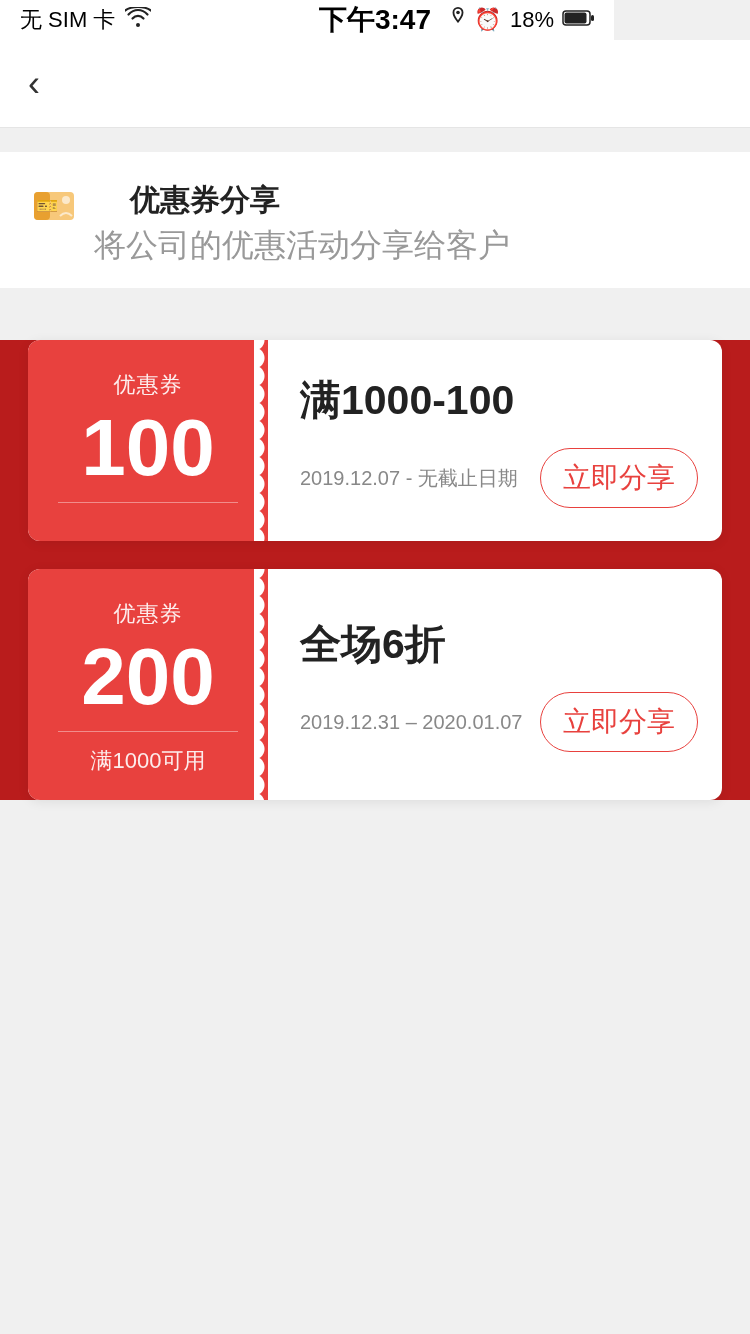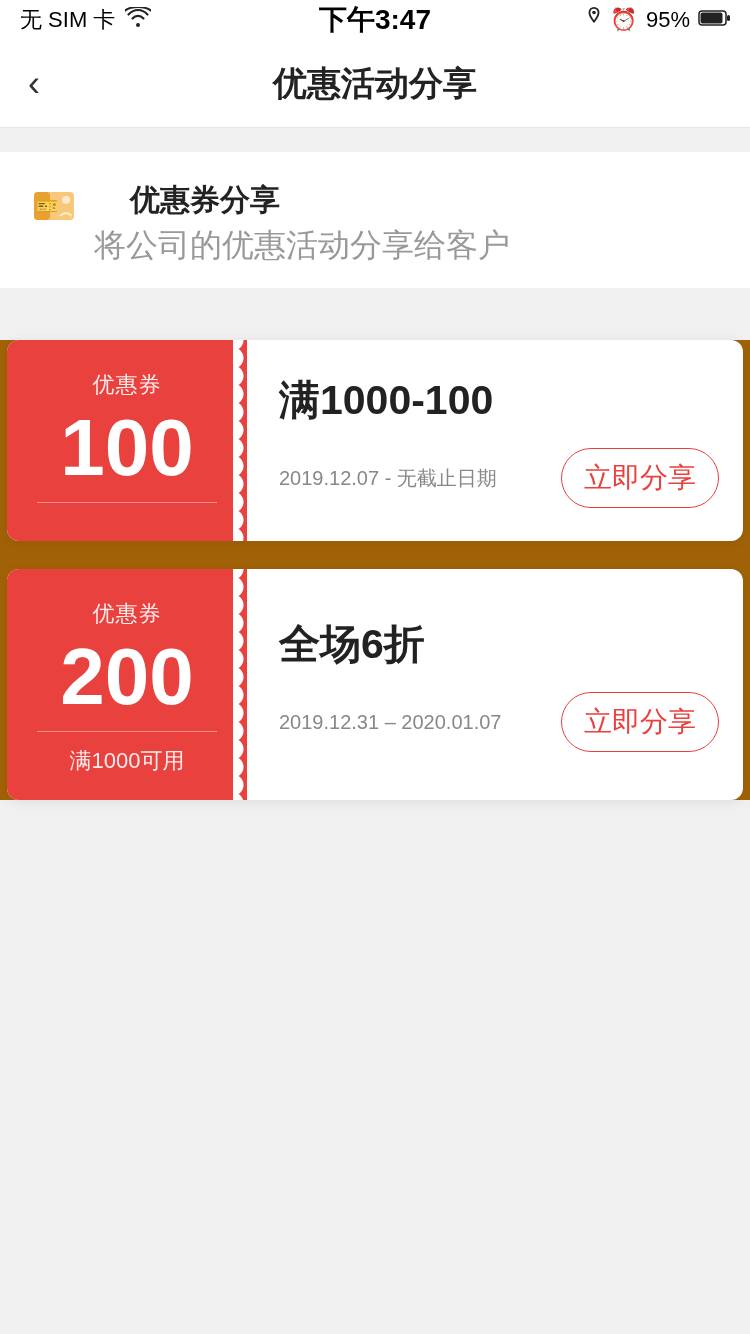--- a/index.html
+++ b/index.html
@@ -7,21 +7,21 @@
     body {
       width: 750px;
       min-height: 1334px;
       background: #f0f0f0;
       font-family: -apple-system, "PingFang SC", "Helvetica Neue", sans-serif;
       overflow-x: hidden;
     }
 
     
     .status-bar {
-      width: 750px;
+      width: 614px;
       height: 40px;
       background: #fff;
       display: flex;
       align-items: center;
       justify-content: space-between;
       padding: 8px 20px;
       font-size: 24px;
       font-weight: 500;
     }
     .status-left {
@@ -103,22 +103,22 @@
       margin-top: 5px;
     }
 
     .section-gap2 {
       height: 24px;
       background: #f0f0f0;
     }
 
     
     .coupon-list {
-      background: #a16207;
-      padding: 0 7px;
+      background: #b91c1c;
+      padding: 0 28px;
     }
 
     
     .coupon-card {
       display: flex;
       align-items: stretch;
       background: #fff;
       border-radius: 12px;
       overflow: visible;
       margin: 28px 0;
@@ -242,34 +242,33 @@
   </div>
   <div class="status-center">下午3:47</div>
   <div class="status-right">
     <span>
       <svg width="18" height="20" viewBox="0 0 18 22" fill="none">
         <path d="M9 1C6.2 1 4 3.2 4 6c0 4 5 10 5 10s5-6 5-10c0-2.8-2.2-5-5-5z" stroke="#222" stroke-width="2" fill="none"></path>
         <circle cx="9" cy="6" r="2" fill="#222"></circle>
       </svg>
     </span>
     <span>⏰</span>
-    <span>95%</span>
+    <span>18%</span>
     <span>
       <svg width="32" height="18" viewBox="0 0 32 18" fill="none">
         <rect x="1" y="2" width="27" height="14" rx="3" stroke="#222" stroke-width="1.5" fill="none"></rect>
         <rect x="2.5" y="3.5" width="22" height="11" rx="2" fill="#222"></rect>
         <rect x="29" y="6" width="3" height="6" rx="1.5" fill="#222"></rect>
       </svg>
     </span>
   </div>
 </div>
 
 <div class="nav-bar">
   <span class="nav-back">‹</span>
-  <span class="nav-title">优惠活动分享</span>
 </div>
 
 <div class="section-gap"></div>
 
 <div class="section-header">
   <div class="section-icon">
     <svg viewBox="0 0 48 48" width="48" height="48">
       <rect x="4" y="10" width="40" height="28" rx="4" fill="#f7c87a"></rect>
       <rect x="4" y="10" width="16" height="28" rx="4" fill="#e8a030"></rect>
       <text x="6" y="30" font-size="18" fill="#fff">🎫</text>

